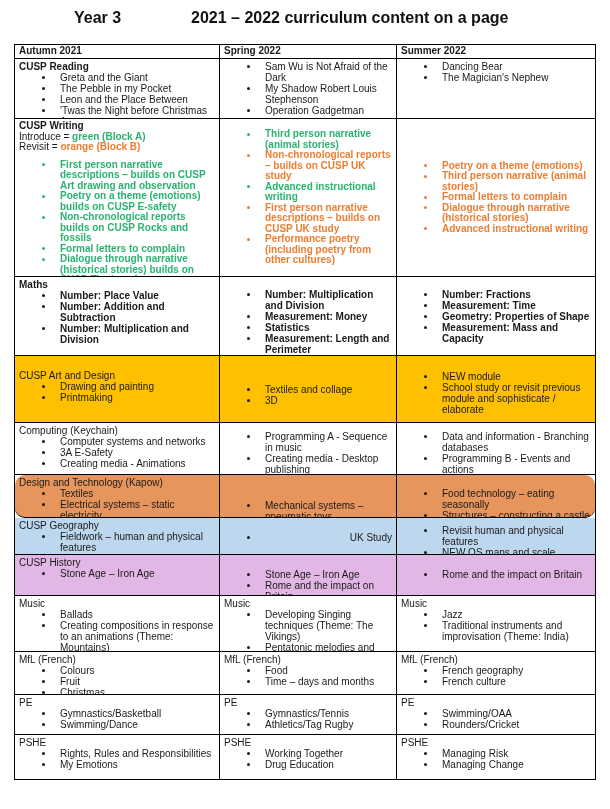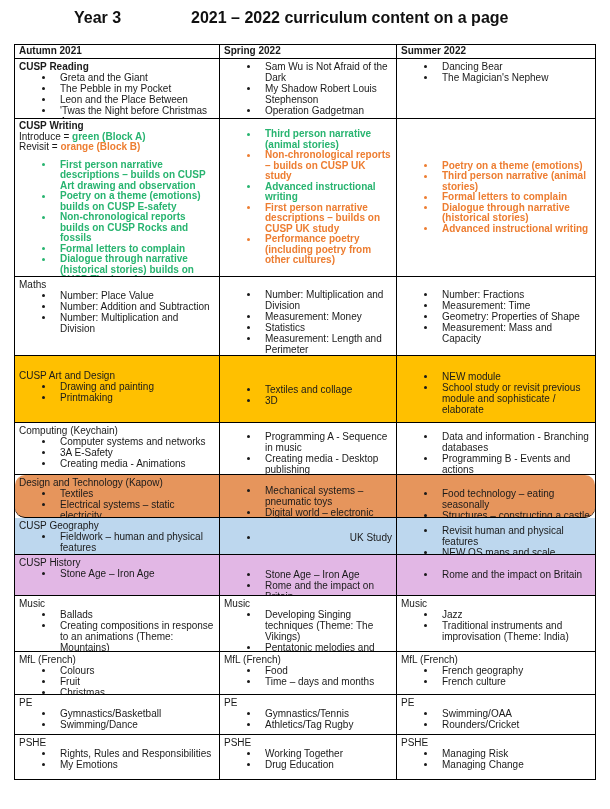--- a/index.html
+++ b/index.html
@@ -122,21 +122,21 @@
         <div class="cell vcenter">
           <div class="items">
             <div class="item text-orange bold">Poetry on a theme (emotions)</div>
             <div class="item text-orange bold">Third person narrative (animal stories)</div>
             <div class="item text-orange bold">Formal letters to complain</div>
             <div class="item text-orange bold">Dialogue through narrative (historical stories)</div>
             <div class="item text-orange bold">Advanced instructional writing</div>
           </div>
         </div>
       </div>
-      <div class="row row-maths" style="height: 79px;">
+      <div class="row row-maths" style="height: 79px; font-weight: bold;">
         <div class="cell">
           <div class="cell-header">Maths</div>
           <div class="items">
             <div class="item">Number: Place Value</div>
             <div class="item">Number: Addition and Subtraction</div>
             <div class="item">Number: Multiplication and Division</div>
           </div>
         </div>
         <div class="cell" style="padding-top: 12px;">
           <div class="items">
@@ -200,21 +200,21 @@
         </div>
       </div>
       <div class="row row-design-and-technology" style="height: 43px; background: rgb(230, 149, 92); border-radius: 10px;">
         <div class="cell">
           <div class="cell-header">Design and Technology (Kapow)</div>
           <div class="items">
             <div class="item">Textiles</div>
             <div class="item">Electrical systems – static electricity</div>
           </div>
         </div>
-        <div class="cell" style="padding-top: 10px;">
+        <div class="cell" style="padding-top: 25px;">
           <div class="items">
             <div class="item">Mechanical systems – pneumatic toys</div>
             <div class="item">Digital world – electronic charm</div>
           </div>
         </div>
         <div class="cell" style="padding-top: 13px;">
           <div class="items">
             <div class="item">Food technology – eating seasonally</div>
             <div class="item">Structures – constructing a castle</div>
           </div>

